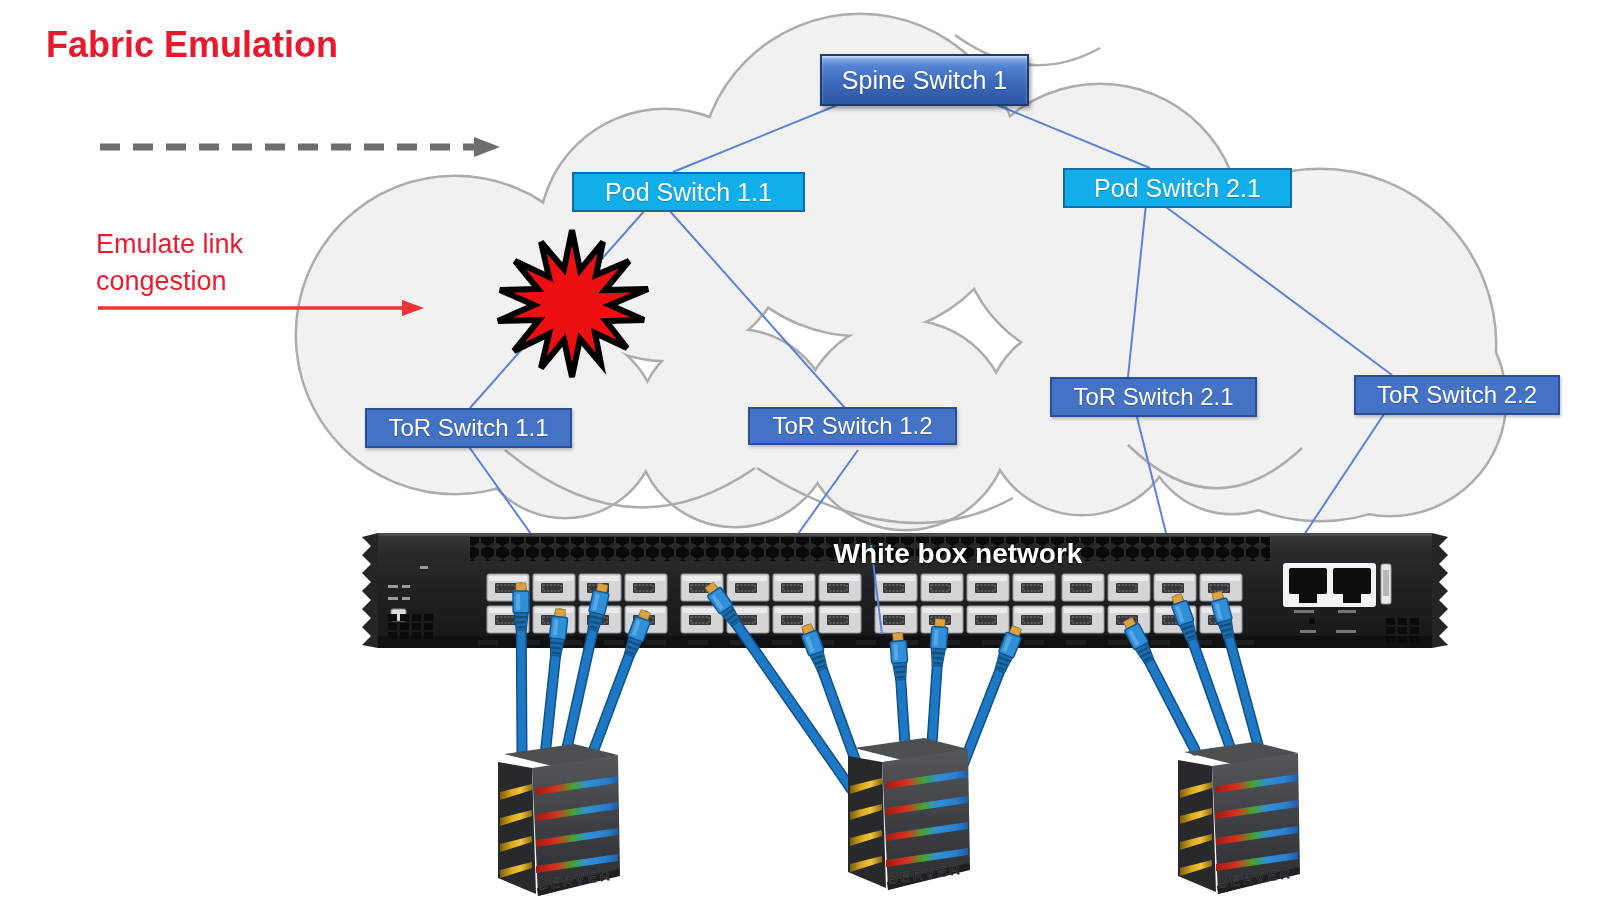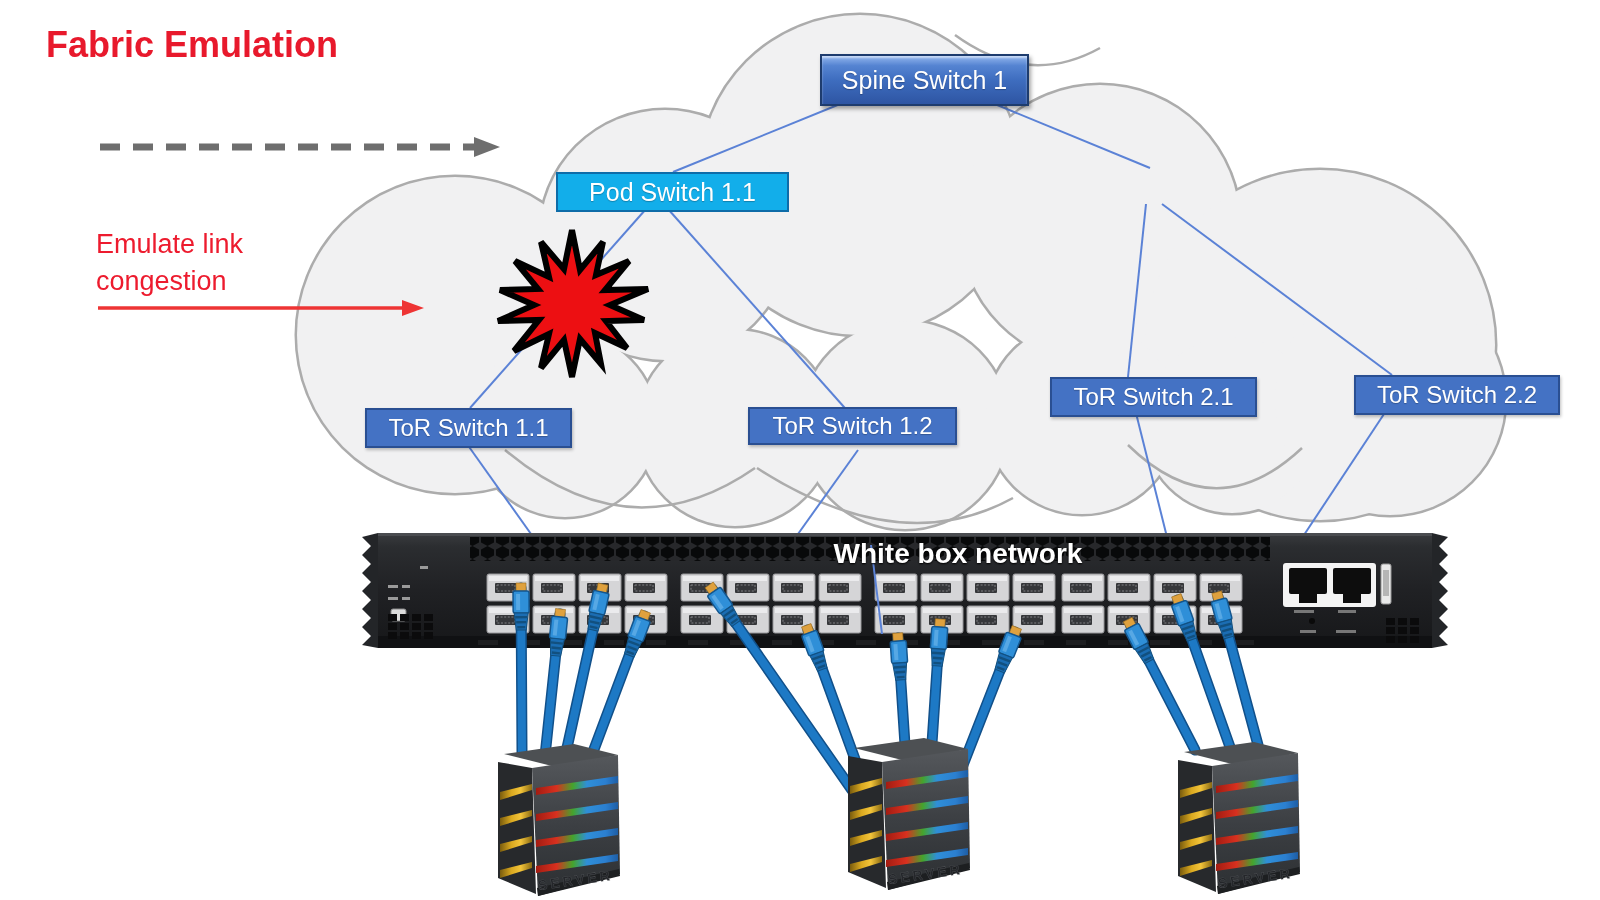--- a/index.html
+++ b/index.html
@@ -8,21 +8,21 @@
   #base-svg{position:absolute;left:0;top:0;}
   .txt{position:absolute;white-space:nowrap;}
   #page-title{left:46px;top:24px;font-size:36px;font-weight:bold;color:#E8192C;letter-spacing:0px;}
   #virtual-fabric-label{left:96px;top:110px;font-size:27px;color:#8A8A8A;}
   #congestion-label{left:96px;top:226px;font-size:27px;color:#ED1B2E;line-height:37px;white-space:normal;width:260px;}
   .node{position:absolute;display:flex;align-items:center;justify-content:center;color:#ffffff;
         font-family:"Liberation Sans",sans-serif;text-shadow:0 1px 1px rgba(0,0,0,.25);}
   .spine{background:linear-gradient(180deg,#93B6EE 0%,#5584D2 20%,#3E6DBF 50%,#2E55A3 100%);
          border:2px solid #1E3C6E;font-size:25px;
          box-shadow:inset 0 2px 2px rgba(255,255,255,.5),2px 3px 4px rgba(0,0,0,.35);}
-  .pod{background:#12AEEA;border:2px solid #0E6CA8;font-size:25px;}
+  .pod{background:#12AEEA;border:2px solid #0E6CA8;font-size:25px;margin-left:16px;}
   .tor{background:#4472C4;border:2px solid #2A4F92;font-size:24px;box-shadow:1px 2px 3px rgba(0,0,0,.25);}
   #whitebox-label{left:828px;top:538px;width:260px;text-align:center;font-size:28px;font-weight:bold;
                   color:#ffffff;text-shadow:0 1px 2px #000;}
 </style>
 </head>
 <body>
 
 <div id="stage">
 
 <svg id="base-svg" width="1600" height="900" viewBox="0 0 1600 900">
@@ -490,20 +490,23 @@
   <div>Emulate link</div>
   <div>congestion</div>
 </div>
 
 <div class="node spine" style="left:820px;top:54px;width:205px;height:48px;">
   <span>Spine Switch 1</span>
 </div>
 <div class="node pod" style="left:556px;top:172px;width:229px;height:36px;">
   <span>Pod Switch 1.1</span>
 </div>
+<div class="node pod" style="left:1047px;top:168px;width:225px;height:36px;">
+  <span>Pod Switch 2.1</span>
+</div>
 <div class="node tor" style="left:365px;top:408px;width:203px;height:36px;">
   <span>ToR Switch 1.1</span>
 </div>
 <div class="node tor" style="left:748px;top:407px;width:205px;height:34px;align-items:center;">
   <span>ToR Switch 1.2</span>
 </div>
 <div class="node tor" style="left:1050px;top:377px;width:203px;height:36px;">
   <span>ToR Switch 2.1</span>
 </div>
 <div class="node tor" style="left:1354px;top:375px;width:202px;height:36px;">

